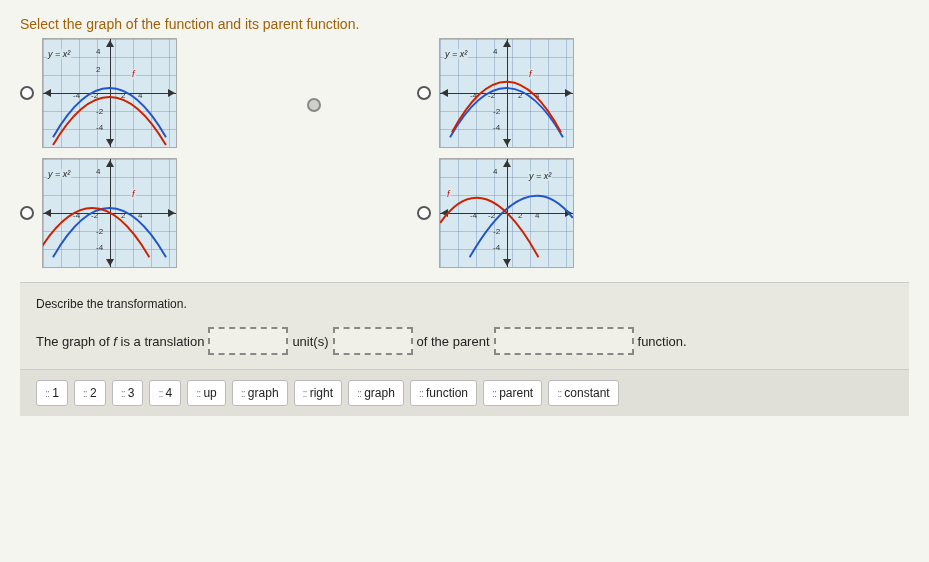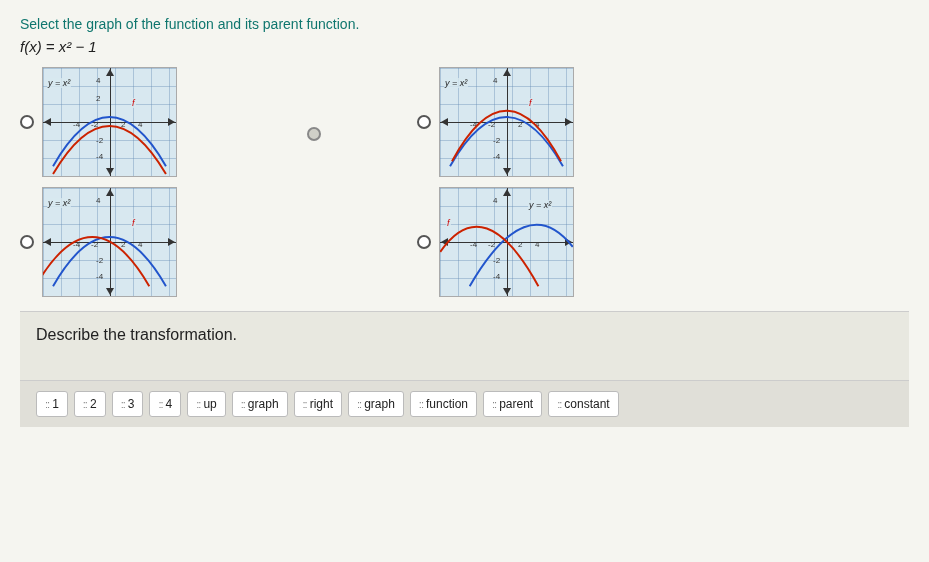--- a/index.html
+++ b/index.html
@@ -17,21 +17,21 @@
       background: #f5f5f0;
       width: 929px;
       height: 562px;
       position: relative;
       padding: 16px 20px;
       color: #222;
     }
 
     .header-text {
       font-size: 14px;
-      color: #0f766e;
+      color: #a16207;
       margin-bottom: 6px;
     }
 
     .function-label {
       font-size: 15px;
       color: #222;
       margin-bottom: 12px;
       font-style: italic;
     }
 
@@ -166,23 +166,23 @@
 
     .describe-section {
       background: #e8e8e0;
       border-top: 1px solid #ccc;
       border-bottom: 1px solid #ccc;
       padding: 14px 16px;
       margin-top: 4px;
     }
 
     .describe-title {
-      font-size: 16px;
-      color: #222;
-      margin-bottom: 22px;
+      font-size: 12px;
+      color: #222;
+      margin-bottom: 16px;
     }
 
     .sentence-row {
       display: flex;
       align-items: center;
       gap: 4px;
       font-size: 13px;
       color: #222;
       flex-wrap: wrap;
     }
@@ -233,23 +233,20 @@
       font-size: 11px;
       letter-spacing: -1px;
     }
   </style>
 </head>
 <body>
 
 <div class="main-container">
 
   <div class="header-text">Select the graph of the function and its parent function.</div>
-  <div class="function-label">
-    <i>f</i>(<i>x</i>) = <i>x</i>² − 1
-  </div>
 
   <div class="graphs-row">
 
     <div class="graph-column">
 
       <div class="graph-option">
         <div class="radio-circle"></div>
         <div class="graph-box">
           <div class="axis-x"></div>
           <div class="axis-y"></div>
@@ -367,20 +364,29 @@
           </svg>
         </div>
       </div>
 
     </div>
 
   </div>
 
   <div class="describe-section">
     <div class="describe-title">Describe the transformation.</div>
+    <div class="sentence-row">
+      <span>The graph of&nbsp;<i>f</i>&nbsp;is a translation</span>
+      <div class="fill-box-sm"></div>
+      <span>unit(s)</span>
+      <div class="fill-box-sm"></div>
+      <span>of the parent</span>
+      <div class="fill-box"></div>
+      <span>function.</span>
+    </div>
   </div>
 
   <div class="drag-tokens-row">
     <div class="drag-token">
       <span class="dots">::</span>
       <span>1</span>
     </div>
     <div class="drag-token">
       <span class="dots">::</span>
       <span>2</span>

